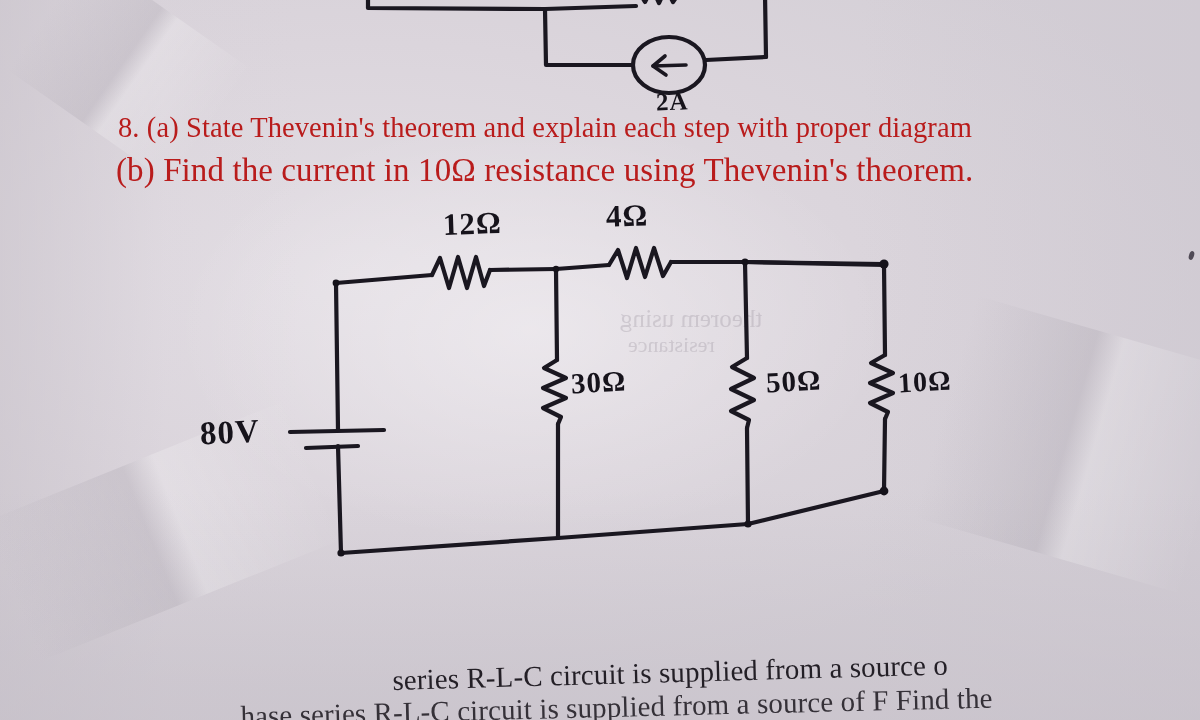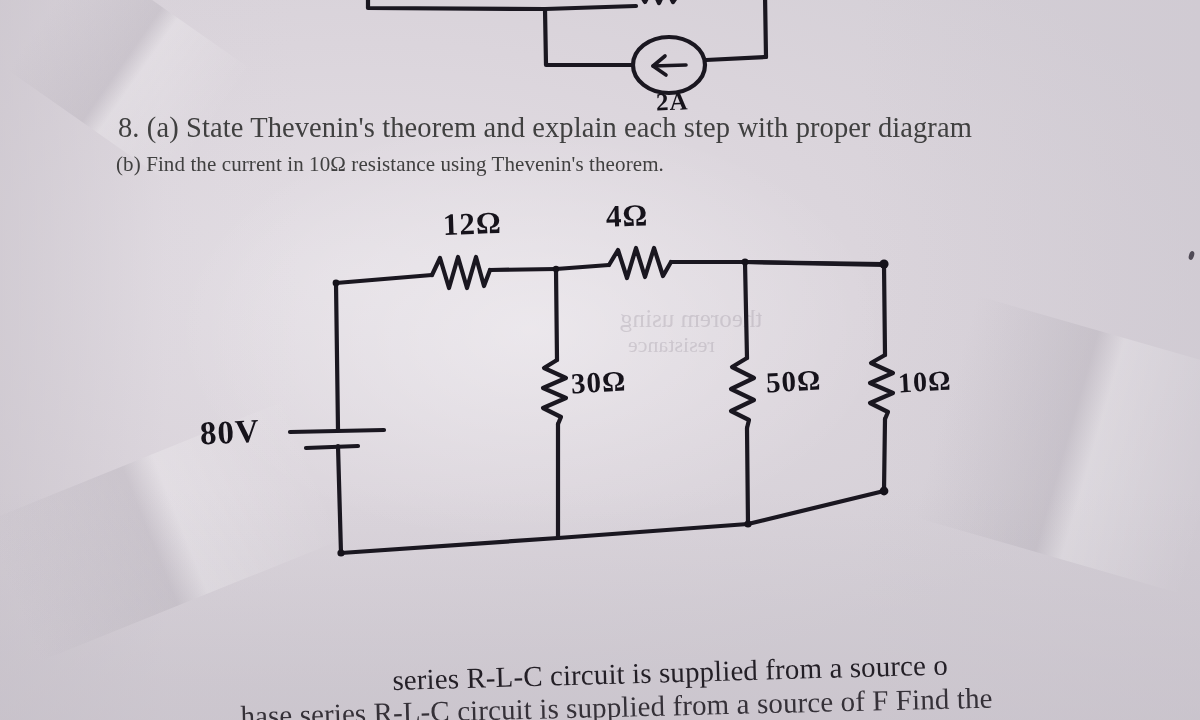--- a/index.html
+++ b/index.html
@@ -46,35 +46,35 @@
     position: absolute;
     background: linear-gradient(to right, rgba(255,255,255,0) 0%, rgba(168,162,172,0.28) 45%, rgba(255,255,255,0.22) 55%, rgba(255,255,255,0) 100%);
   }
   .crease-a { left: 0; top: 455px; width: 330px; height: 150px; transform: rotate(-22deg); }
   .crease-b { left: 940px; top: 330px; width: 280px; height: 230px; transform: rotate(16deg); }
   .crease-c { left: 30px; top: 0px; width: 200px; height: 140px; transform: rotate(35deg); }
 
   
   .printed {
     position: absolute;
-    color: #404040;
+    color: #b91c1c;
     font-family: "Liberation Serif", serif;
     letter-spacing: 0.1px;
     white-space: nowrap;
   }
   #q-line-a {
     left: 118px;
     top: 112px;
     font-size: 28.5px;
     font-weight: 400;
   }
   #q-line-b {
     left: 116px;
     top: 152px;
-    font-size: 21px;
+    font-size: 33px;
   }
   #bottom-line-1 {
     left: 392px;
     top: 664px;
     font-size: 29px;
     transform: rotate(-1.6deg);
     transform-origin: left top;
     color: #231f26;
   }
   #bottom-line-2 {

